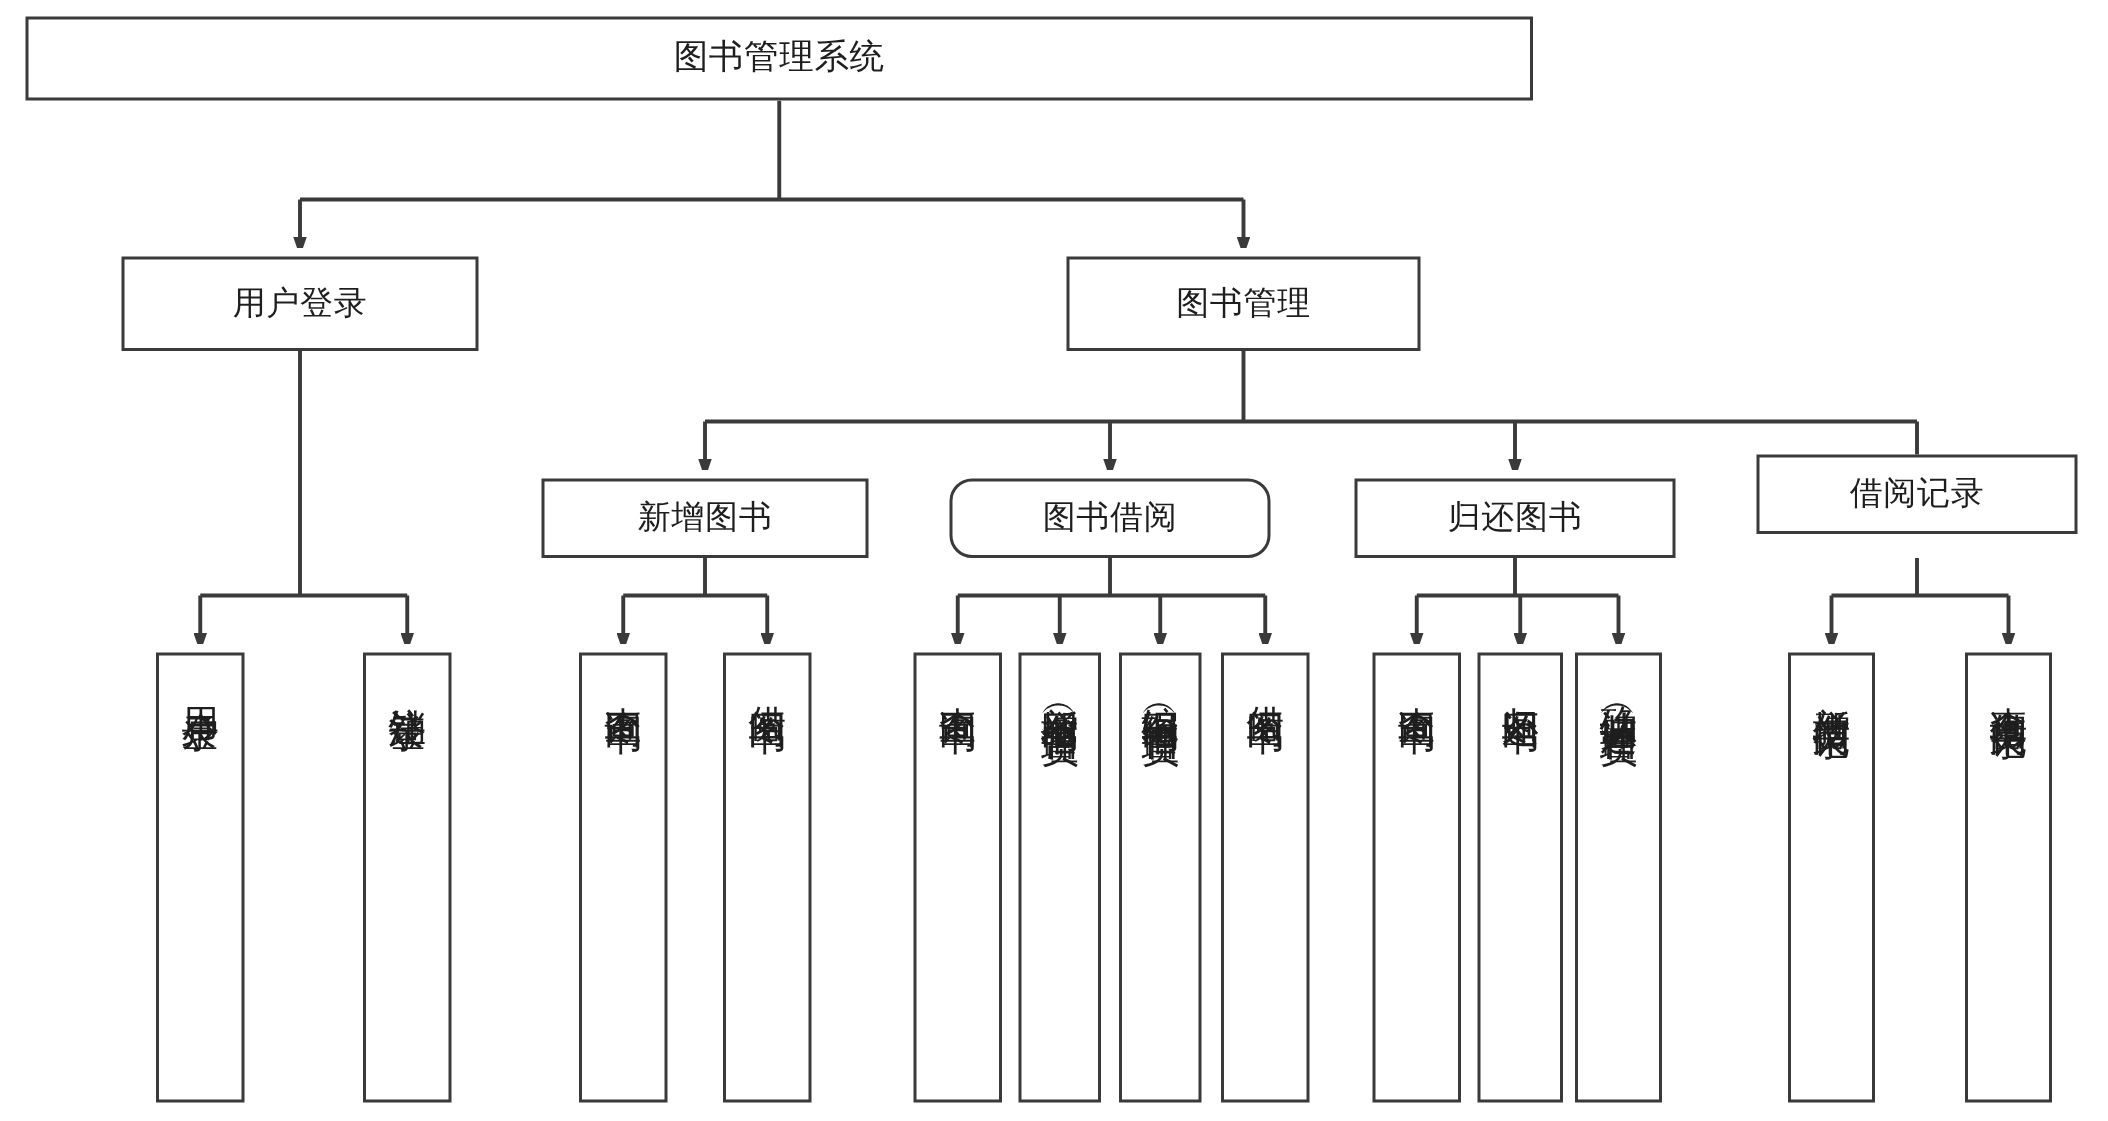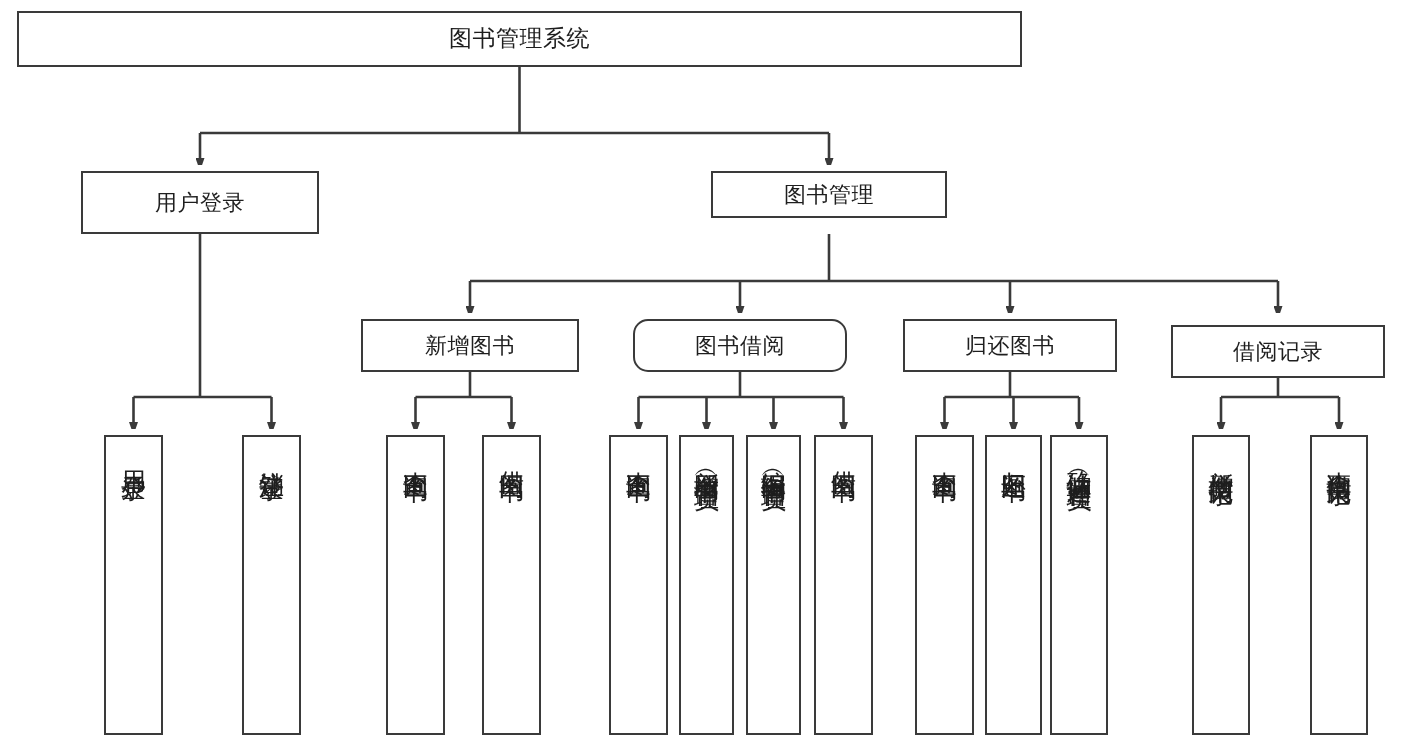--- a/index.html
+++ b/index.html
@@ -116,33 +116,33 @@
       <line x1="1221" y1="397" x2="1221" y2="422" stroke="#3a3a3a" stroke-width="2.6" marker-end="url(#arrow)"></line>
       <line x1="1339" y1="397" x2="1339" y2="422" stroke="#3a3a3a" stroke-width="2.6" marker-end="url(#arrow)"></line>
     </svg>
   <div id="nodes">
       <div class="node horiz root" style="left: 17px; top: 11px; width: 1005px; height: 56px;">
         <span class="label">图书管理系统</span>
       </div>
       <div class="node horiz" style="left: 81px; top: 171px; width: 238px; height: 63px;">
         <span class="label">用户登录</span>
       </div>
-      <div class="node horiz" style="left: 711px; top: 171px; width: 236px; height: 47px;">
+      <div class="node horiz" style="left: 711px; top: 171px; width: 236px; height: 63px;">
         <span class="label">图书管理</span>
       </div>
       <div class="node horiz" style="left: 361px; top: 319px; width: 218px; height: 53px;">
         <span class="label">新增图书</span>
       </div>
       <div class="node horiz" style="left: 633px; top: 319px; width: 214px; height: 53px; border-radius: 15px;">
         <span class="label">图书借阅</span>
       </div>
       <div class="node horiz" style="left: 903px; top: 319px; width: 214px; height: 53px;">
         <span class="label">归还图书</span>
       </div>
-      <div class="node horiz" style="left: 1171px; top: 325px; width: 214px; height: 53px;">
+      <div class="node horiz" style="left: 1171px; top: 303px; width: 214px; height: 53px;">
         <span class="label">借阅记录</span>
       </div>
       <div class="node vert" style="left: 104px; top: 435px; width: 59px; height: 300px;">
         <span class="label">用户登录</span>
       </div>
       <div class="node vert" style="left: 242px; top: 435px; width: 59px; height: 300px;">
         <span class="label">注销登录</span>
       </div>
       <div class="node vert" style="left: 386px; top: 435px; width: 59px; height: 300px;">
         <span class="label">查询图书</span>

